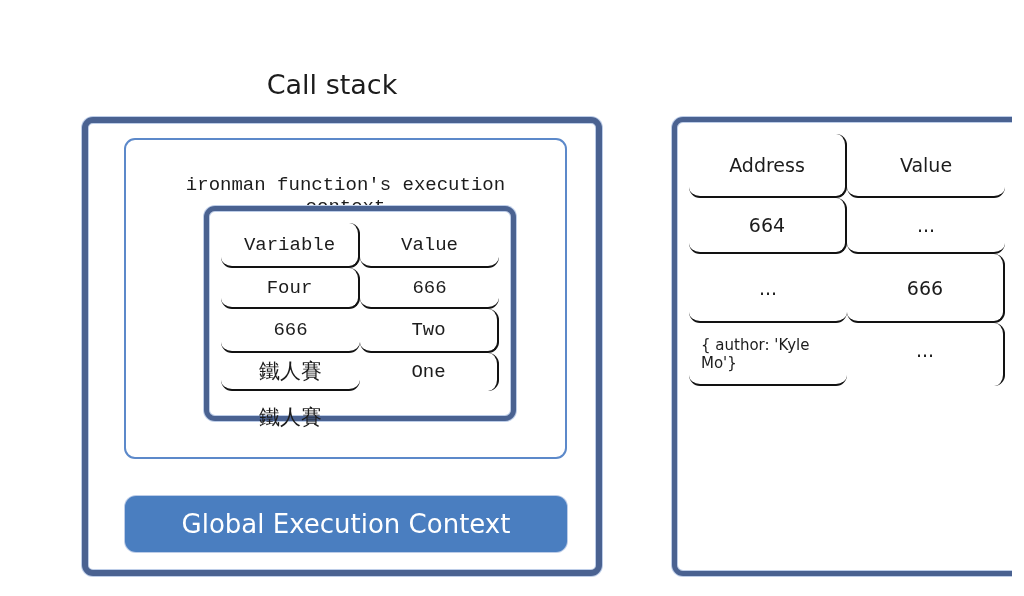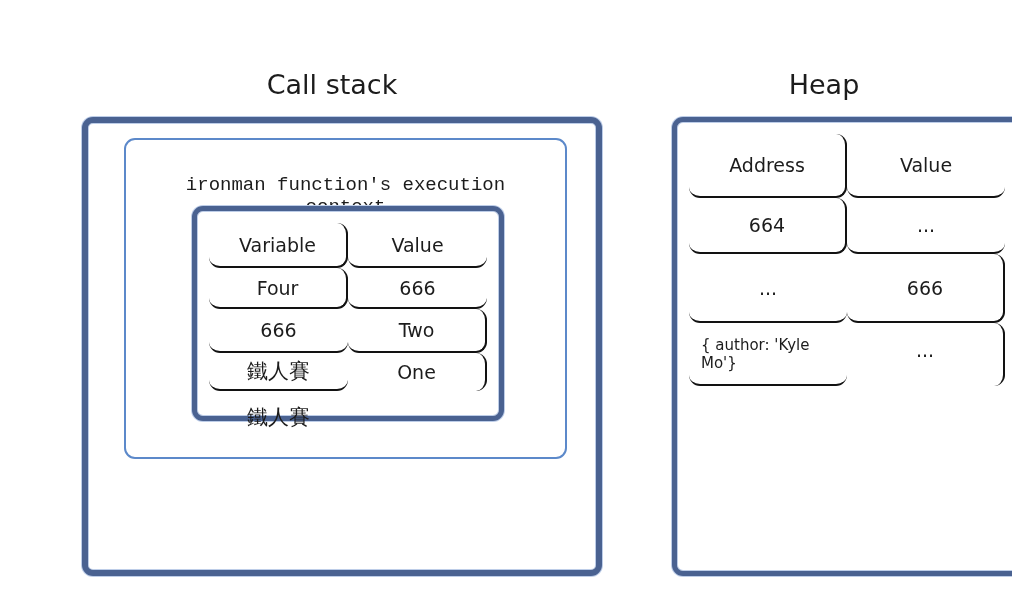--- a/index.html
+++ b/index.html
@@ -49,27 +49,28 @@
   }
   .frame-label{
     padding-top:22px;
     text-align:center;
     font-size:19px;
     color:var(--text);
     font-family:Liberation Mono, monospace;
   }
   .var-table{
     position:absolute;
-    left:168px;top:182px;width:312px;height:215px;
+    left:180px;top:182px;width:312px;height:215px;
     border:5px solid var(--accent-border);
     box-shadow:0 0 0 1px var(--halo), inset 0 0 0 1px var(--halo);
     background:var(--background);
     display:grid;
     grid-template-columns:1fr 1fr;
     grid-template-rows:45px 41px 44px 38px auto;
+    font-family:Liberation Mono, monospace;
   }
   .heap-table{
     position:absolute;
     left:648px;top:93px;width:350px;height:459px;
     border:5px solid var(--accent-border);
     box-shadow:0 0 0 1px var(--halo), inset 0 0 0 1px var(--halo);
     background:var(--background);
     display:grid;
     grid-template-columns:1fr 1fr;
     grid-template-rows:64px 56px 69px 63px 1fr;
@@ -97,21 +98,20 @@
     align-items:center;
     justify-content:center;
   }
 </style>
 </head>
 <body>
 
 <div class="canvas">
 
   <div class="title callstack-title">Call stack</div>
-  <div class="title heap-title">Heap</div>
 
   <div class="outer-box"></div>
 
   <div class="frame-box">
     <div class="frame-label">ironman function's execution context</div>
   </div>
 
   <div class="var-table">
     <div class="cell c1 rb">Variable</div>
     <div class="cell rb">Value</div>
@@ -121,20 +121,21 @@
 
     <div class="cell rb">666</div>
 
     <div class="cell c1 rb">Two</div>
     <div class="cell rb cjk">鐵人賽</div>
 
     <div class="cell c1">One</div>
     <div class="cell cjk">鐵人賽</div>
   </div>
 
+  <div class="global-box">Global Execution Context</div>
 
   <div class="heap-table">
     <div class="cell c1 rb">Address</div>
     <div class="cell rb">Value</div>
 
     <div class="cell c1 rb">664</div>
     <div class="cell rb">...</div>
 
     <div class="cell rb">...</div>
 

